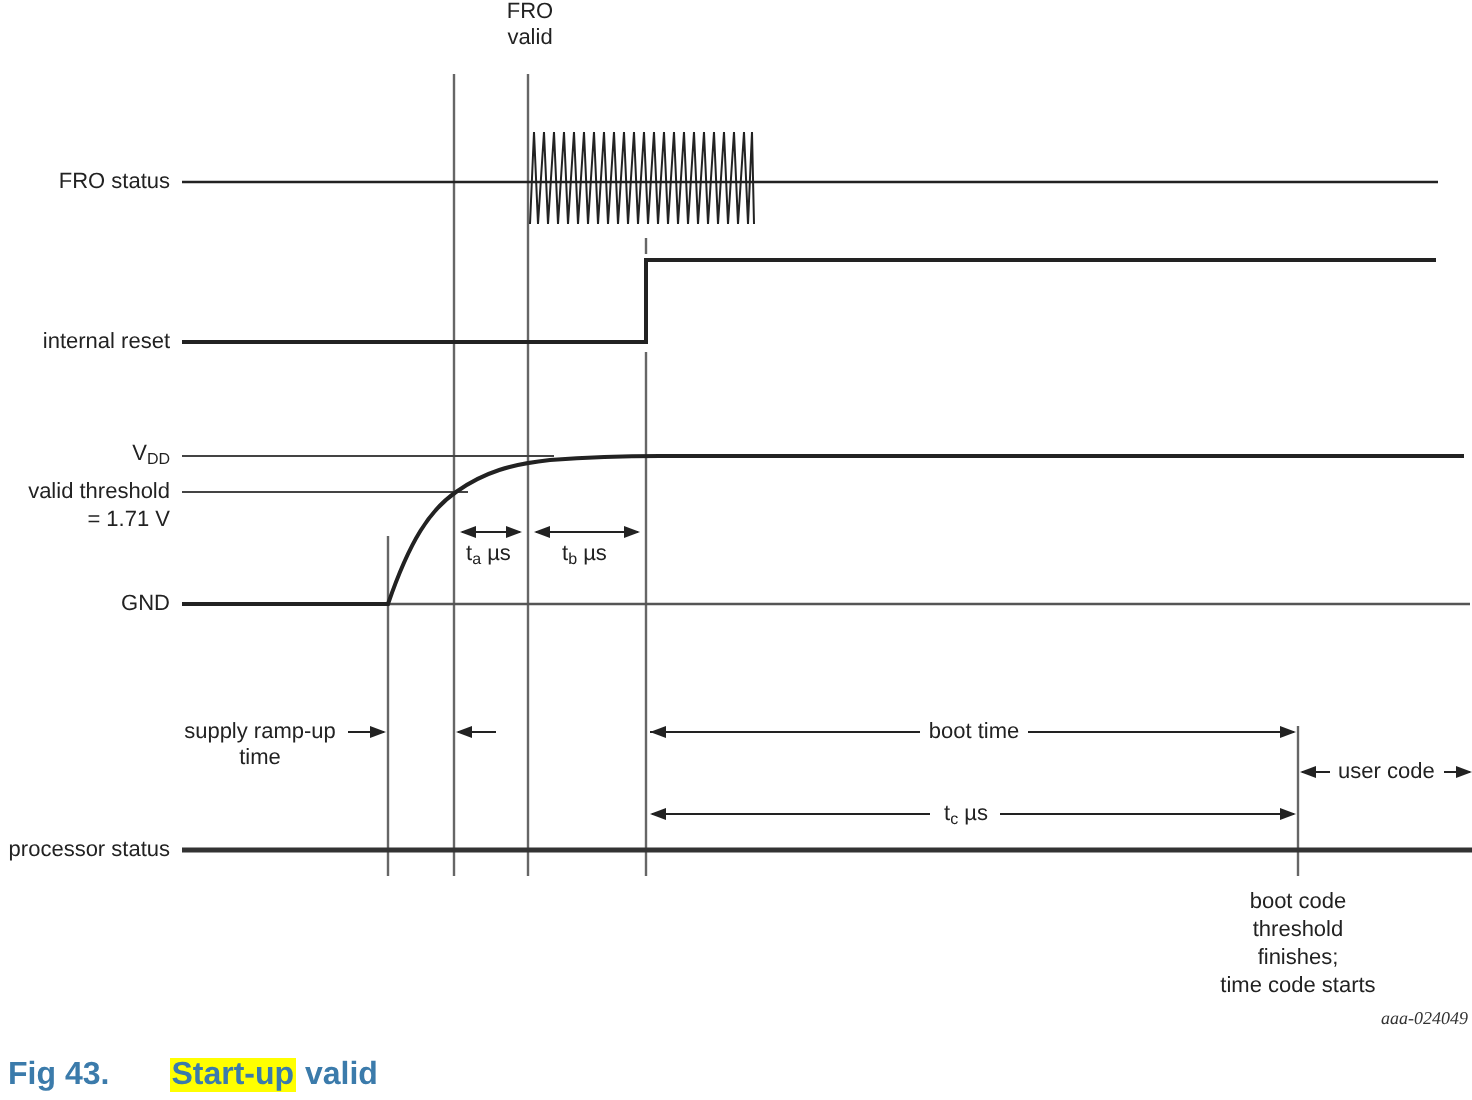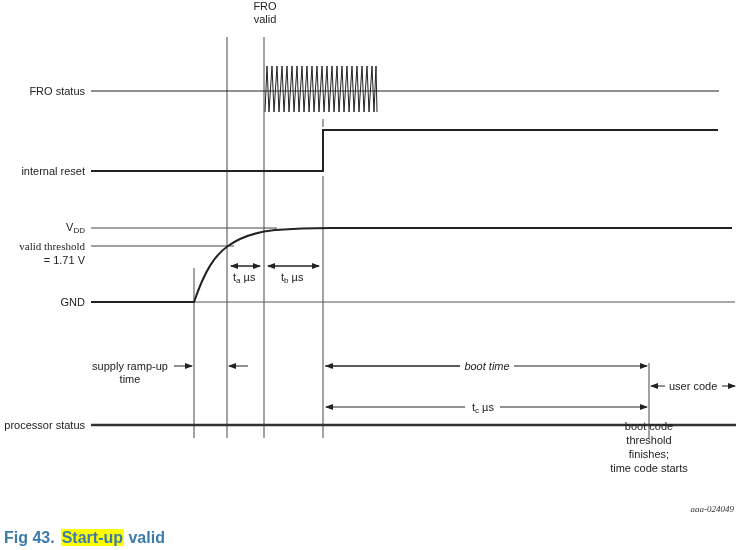--- a/index.html
+++ b/index.html
@@ -4,21 +4,21 @@
 <style>
   html, body { margin: 0; padding: 0; background: #ffffff; }
   body { width: 736px; height: 550px; position: relative; overflow: hidden;
          font-family: "Liberation Sans", sans-serif; color: #222; }
   svg.diagram { position: absolute; left: 0; top: 0; }
   .lbl { position: absolute; font-size: 11px; color: #222; white-space: nowrap; line-height: 13px; }
   .r { text-align: right; }
   .c { text-align: center; }
   .sub { font-size: 8px; vertical-align: -2px; }
   .caption { position: absolute; left: 4px; top: 529px; font-size: 16px; font-weight: bold; color: #3b7bab; }
-  .caption .hl { background: #ffff00; color: #3b7bab; padding: 0 1px; margin-left: 6px; }
+  .caption .hl { background: #ffff00; color: #3b7bab; padding: 0 1px; margin-left: 30px; }
   .fignum { position: absolute; right: 2px; top: 504px; font-size: 9px; font-style: italic; color: #333; font-family: Liberation Serif, serif; }
 </style>
 </head>
 <body>
 
 <svg class="diagram" width="736" height="550" viewBox="0 0 736 550">
   <defs>
     <marker id="ah" markerWidth="8" markerHeight="6" refX="7" refY="3" orient="auto">
       <path d="M0,0 L8,3 L0,6 z" fill="#222"></path>
     </marker>
@@ -72,45 +72,45 @@
     <line x1="665" y1="386" x2="651" y2="386" marker-end="url(#ah)"></line>
     <line x1="722" y1="386" x2="735" y2="386" marker-end="url(#ah)"></line>
   </g>
 
   <line x1="91" y1="425" x2="736" y2="425" stroke="#333" stroke-width="2.4"></line>
 </svg>
 
 <div class="lbl r" style="right:651px; top:85px;text-align:right;">FRO status</div>
 <div class="lbl r" style="right:651px; top:165px;">internal reset</div>
 <div class="lbl r" style="right:651px; top:221px;"><span>V</span><span class="sub">DD</span></div>
-<div class="lbl r" style="right:651px; top:240px;font-family:Liberation Serif, serif;">valid threshold</div>
+<div class="lbl r" style="right:651px; top:240px;">valid threshold</div>
 <div class="lbl r" style="right:651px; top:254px;">= 1.71 V</div>
 <div class="lbl r" style="right:651px; top:296px;">GND</div>
 <div class="lbl r" style="right:651px; top:419px;">processor status</div>
 
 <div class="lbl c" style="left:246px; top:0px; width:38px;">
   <div>FRO</div>
   <div>valid</div>
 </div>
 
 <div class="lbl" style="left:233px; top:271px;"><span>t</span><span class="sub">a</span><span> µs</span></div>
 <div class="lbl" style="left:281px; top:271px;"><span>t</span><span class="sub">b</span><span> µs</span></div>
 
 <div class="lbl c" style="left:88px; top:360px; width:84px;">
   <div>supply ramp-up</div>
   <div>time</div>
 </div>
 
-<div class="lbl c" style="left:458px; top:360px; width:58px;font-style:italic;">boot time</div>
+<div class="lbl c" style="left:458px; top:360px; width:58px;">boot time</div>
 
 <div class="lbl" style="left:472px; top:401px;"><span>t</span><span class="sub">c</span><span> µs</span></div>
 
 <div class="lbl" style="left:669px; top:380px;">user code</div>
 
-<div class="lbl c" style="left:599px; top:419px; width:100px; line-height:14px;">
+<div class="lbl c" style="left:599px; top:444px; width:100px; line-height:14px;">
   <div>boot code</div>
   <div>threshold</div>
   <div>finishes;</div>
   <div>time code starts</div>
 </div>
 
 <div class="fignum">aaa-024049</div>
 
 <div class="caption">
   <span>Fig 43.</span><span class="hl">Start-up</span>

